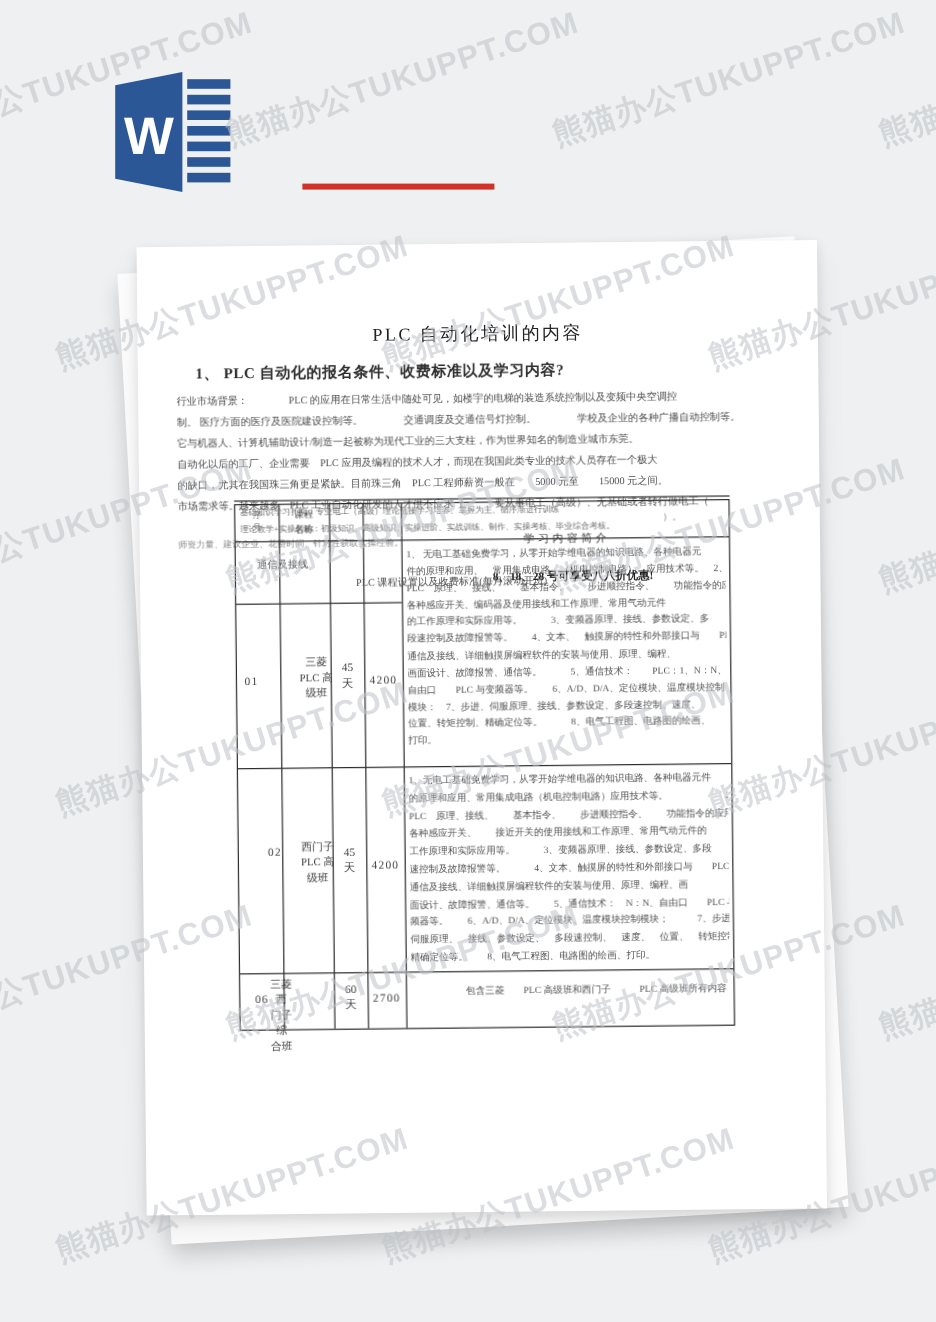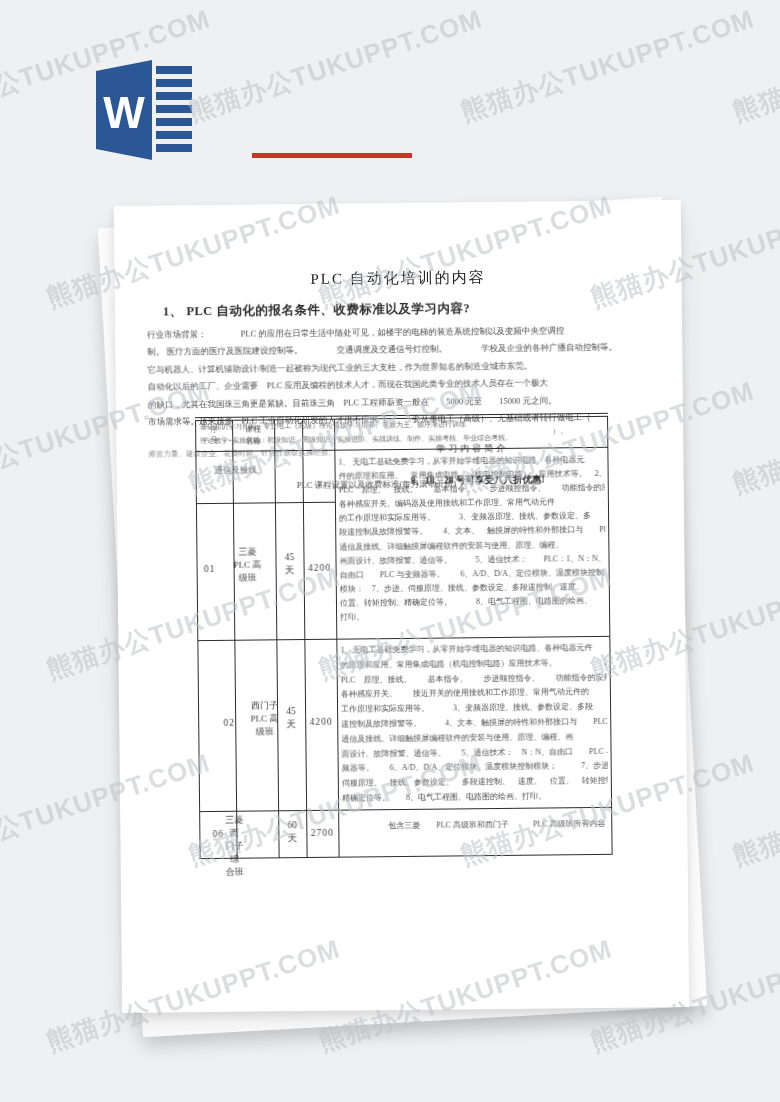--- a/index.html
+++ b/index.html
@@ -116,21 +116,21 @@
       <div class="intro-col-hdr">学习内容简介</div>
       <div class="hdr-tail">）。</div>
       <div class="tiny hdr-overlay" style="top:1px">基础知识学习扎实、专业电工（高级）理论链接学习培养、掌握为主、循序渐进行训练</div>
       <div class="tiny hdr-overlay" style="top:15px">理论教学+实操训练：初级知识、高级知识、实操进阶、实战训练、制作、实操考核、毕业综合考核。</div>
 
       <div class="subhead-org">通信及接线</div>
       <div class="subhead-plan">PLC 课程设置以及收费标准(每月滚动开班)</div>
       <div class="promo">8、18、28 号可享受八八折优惠!</div>
 
       <div class="cell num-cell" style="left:0;top:143px;width:24px">01</div>
-      <div class="cell name-cell" style="left:20px;top:125px;width:60px">
+      <div class="cell name-cell" style="left:36px;top:125px;width:60px">
           <div>三菱</div>
           <div>PLC 高</div>
           <div>级班</div>
         </div>
       <div class="cell dur-cell" style="left:78px;top:131px;width:28px">
           <div>45</div>
           <div>天</div>
         </div>
       <div class="cell fee-cell" style="left:106px;top:143px;width:32px">4200</div>
       <div class="content c1">
@@ -141,21 +141,21 @@
           <div>的工作原理和实际应用等。　　　3、变频器原理、接线、参数设定、多</div>
           <div>段速控制及故障报警等。　　4、文本、　触摸屏的特性和外部接口与　　PLC</div>
           <div>通信及接线、详细触摸屏编程软件的安装与使用、原理、编程、</div>
           <div>画面设计、故障报警、通信等。　　　5、通信技术：　　PLC：1、N：N、</div>
           <div>自由口　　PLC 与变频器等。　　6、A/D、D/A、定位模块、温度模块控制</div>
           <div>模块：　7、步进、伺服原理、接线、参数设定、多段速控制、速度、</div>
           <div>位置、转矩控制、精确定位等。　　　8、电气工程图、电路图的绘画、</div>
           <div>打印。</div>
         </div>
 
-      <div class="cell num-cell" style="left:0;top:297px;width:60px">02</div>
+      <div class="cell num-cell" style="left:0;top:285px;width:60px">02</div>
       <div class="cell name-cell" style="left:36px;top:279px;width:59px">
           <div>西门子</div>
           <div>PLC 高</div>
           <div>级班</div>
         </div>
       <div class="cell dur-cell" style="left:78px;top:285px;width:28px">
           <div>45</div>
           <div>天</div>
         </div>
       <div class="cell fee-cell" style="left:106px;top:297px;width:32px">4200</div>

